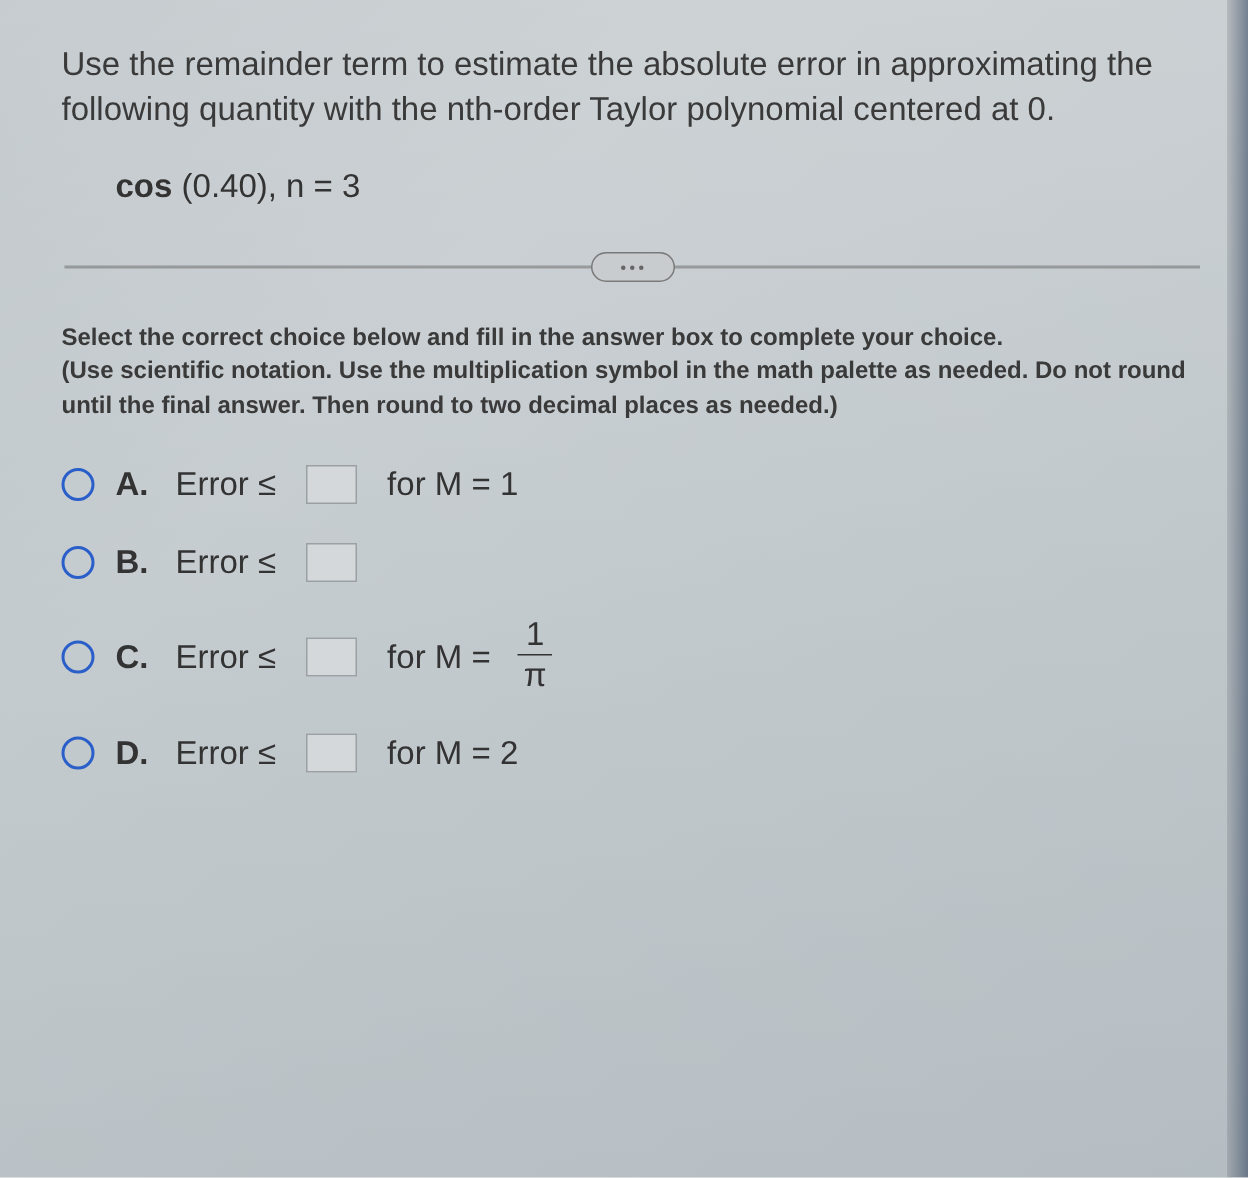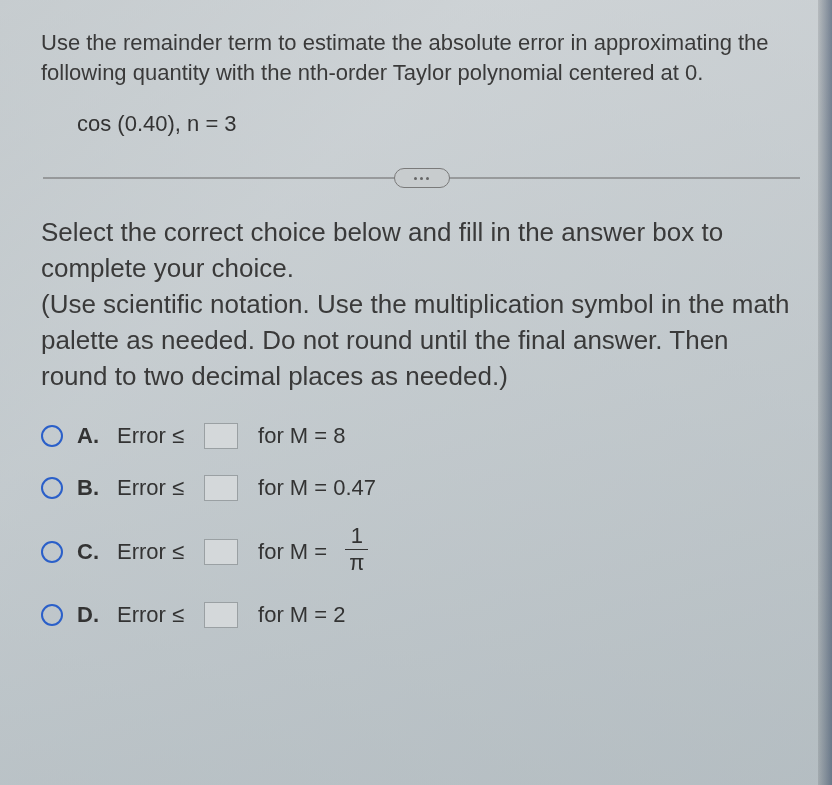--- a/index.html
+++ b/index.html
@@ -32,21 +32,21 @@
     line-height: 1.35;
     margin-bottom: 24px;
     filter: blur(0.3px);
   }
   .expr {
     font-size: 22px;
     color: #333;
     margin: 14px 0 28px 36px;
     filter: blur(0.3px);
   }
-  .expr .fn { font-weight: normal; }
+  .expr .fn { font-weight: bold; }
   .divider-wrap {
     position: relative;
     height: 26px;
     margin: 6px 0 24px 0;
   }
   .divider-line {
     position: absolute;
     left: 2px; right: 2px; top: 12px;
     height: 1.5px;
     background: #6f6f6f;
@@ -64,25 +64,26 @@
     align-items: center;
     justify-content: center;
     gap: 3px;
   }
   .divider-pill span.dot {
     width: 3px; height: 3px;
     background: #666;
     border-radius: 50%;
   }
   .instruct {
-    font-size: 26px;
+    font-size: 16px;
     color: #3a3a3a;
     line-height: 1.38;
     margin-bottom: 28px;
     filter: blur(0.3px);
+    font-weight: bold;
   }
   .choices {
     display: flex;
     flex-direction: column;
     gap: 26px;
     margin-top: 10px;
   }
   .choice {
     display: flex;
     align-items: center;
@@ -144,29 +145,28 @@
   <div class="instruct" style="white-space: pre-line;">Select the correct choice below and fill in the answer box to complete your choice.
 (Use scientific notation. Use the multiplication symbol in the math palette as needed. Do not round until the final answer. Then round to two decimal places as needed.)</div>
 
   <div class="choices">
 
     <div class="choice">
       <div class="radio"></div>
       <span class="letter">A.</span>
       <span>Error ≤</span>
       <span class="box"></span>
-      <span> for M = 8</span>
+      <span> for M = 1</span>
     </div>
 
     <div class="choice">
       <div class="radio"></div>
       <span class="letter">B.</span>
       <span>Error ≤</span>
       <span class="box"></span>
-      <span> for M = 0.47</span>
     </div>
 
     <div class="choice">
       <div class="radio"></div>
       <span class="letter">C.</span>
       <span>Error ≤</span>
       <span class="box"></span>
       <span> for M = </span>
       <span class="frac">
         <span class="num">1</span>

